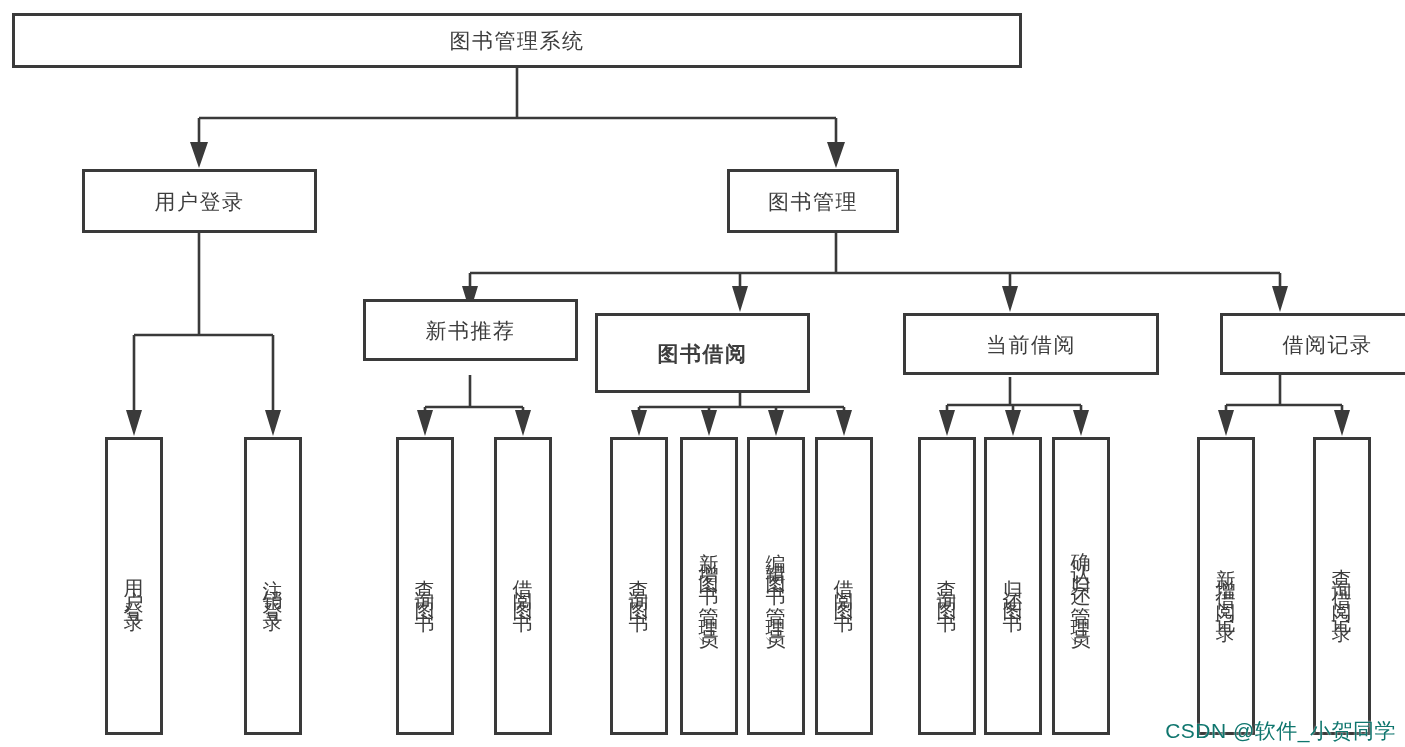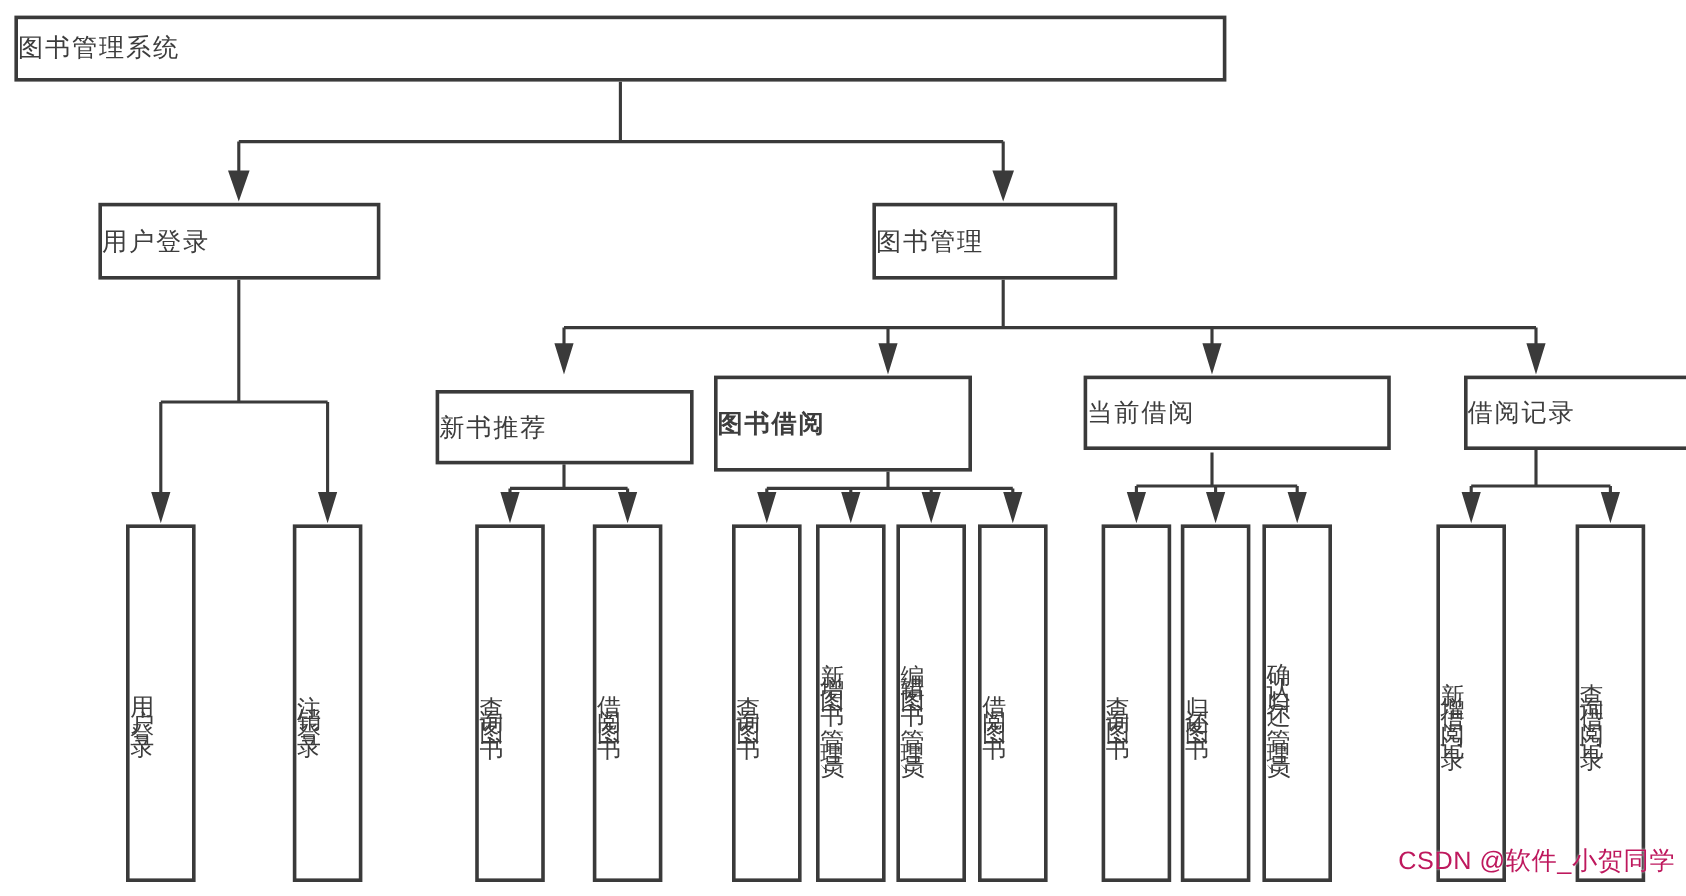--- a/index.html
+++ b/index.html
@@ -24,21 +24,21 @@
     width: 1405px;
     height: 747px;
   }
   .node {
     position: absolute;
     box-sizing: border-box;
     background: #ffffff;
     border: 3px solid #3a3a3a;
     display: flex;
     align-items: center;
-    justify-content: flex-start;
+    justify-content: center;
     color: #3d3d3d;
     font-size: 21px;
     line-height: 1;
   }
   .node.h .lbl {
     letter-spacing: 1.5px;
     white-space: nowrap;
   }
   .node.v {
     font-size: 20px;
@@ -46,23 +46,23 @@
   .node.v .lbl {
     writing-mode: vertical-rl;
     text-orientation: mixed;
     letter-spacing: 11px;
     line-height: 1;
     white-space: nowrap;
   }
   .watermark {
     position: absolute;
     right: 9px;
-    bottom: 16px;
+    bottom: 2px;
     font-size: 21px;
-    color: #be185d;
+    color: #0f766e;
     letter-spacing: 0.5px;
     text-shadow: 0 0 2px #ffffff;
     white-space: nowrap;
   }
 </style>
 </head>
 <body>
 
 <div class="stage">
 
@@ -95,25 +95,25 @@
              M1334 410 L1350 410 L1342 436 Z"></path>
   </svg>
 
   <div class="node h" style="left:12px; top:13px; width:1010px; height:55px;">
     <span class="lbl">图书管理系统</span>
   </div>
 
   <div class="node h" style="left:82px; top:169px; width:235px; height:64px;">
     <span class="lbl">用户登录</span>
   </div>
-  <div class="node h" style="left:727px; top:169px; width:204px; height:64px;">
+  <div class="node h" style="left:727px; top:169px; width:172px; height:64px;">
     <span class="lbl">图书管理</span>
   </div>
 
-  <div class="node h" style="left:363px; top:325px; width:215px; height:62px;">
+  <div class="node h" style="left:363px; top:299px; width:215px; height:62px;">
     <span class="lbl">新书推荐</span>
   </div>
   <div class="node h" style="left:595px; top:313px; width:215px; height:80px;font-weight:bold;">
     <span class="lbl">图书借阅</span>
   </div>
   <div class="node h" style="left:903px; top:313px; width:256px; height:62px;">
     <span class="lbl">当前借阅</span>
   </div>
   <div class="node h" style="left:1220px; top:313px; width:215px; height:62px;">
     <span class="lbl">借阅记录</span>

